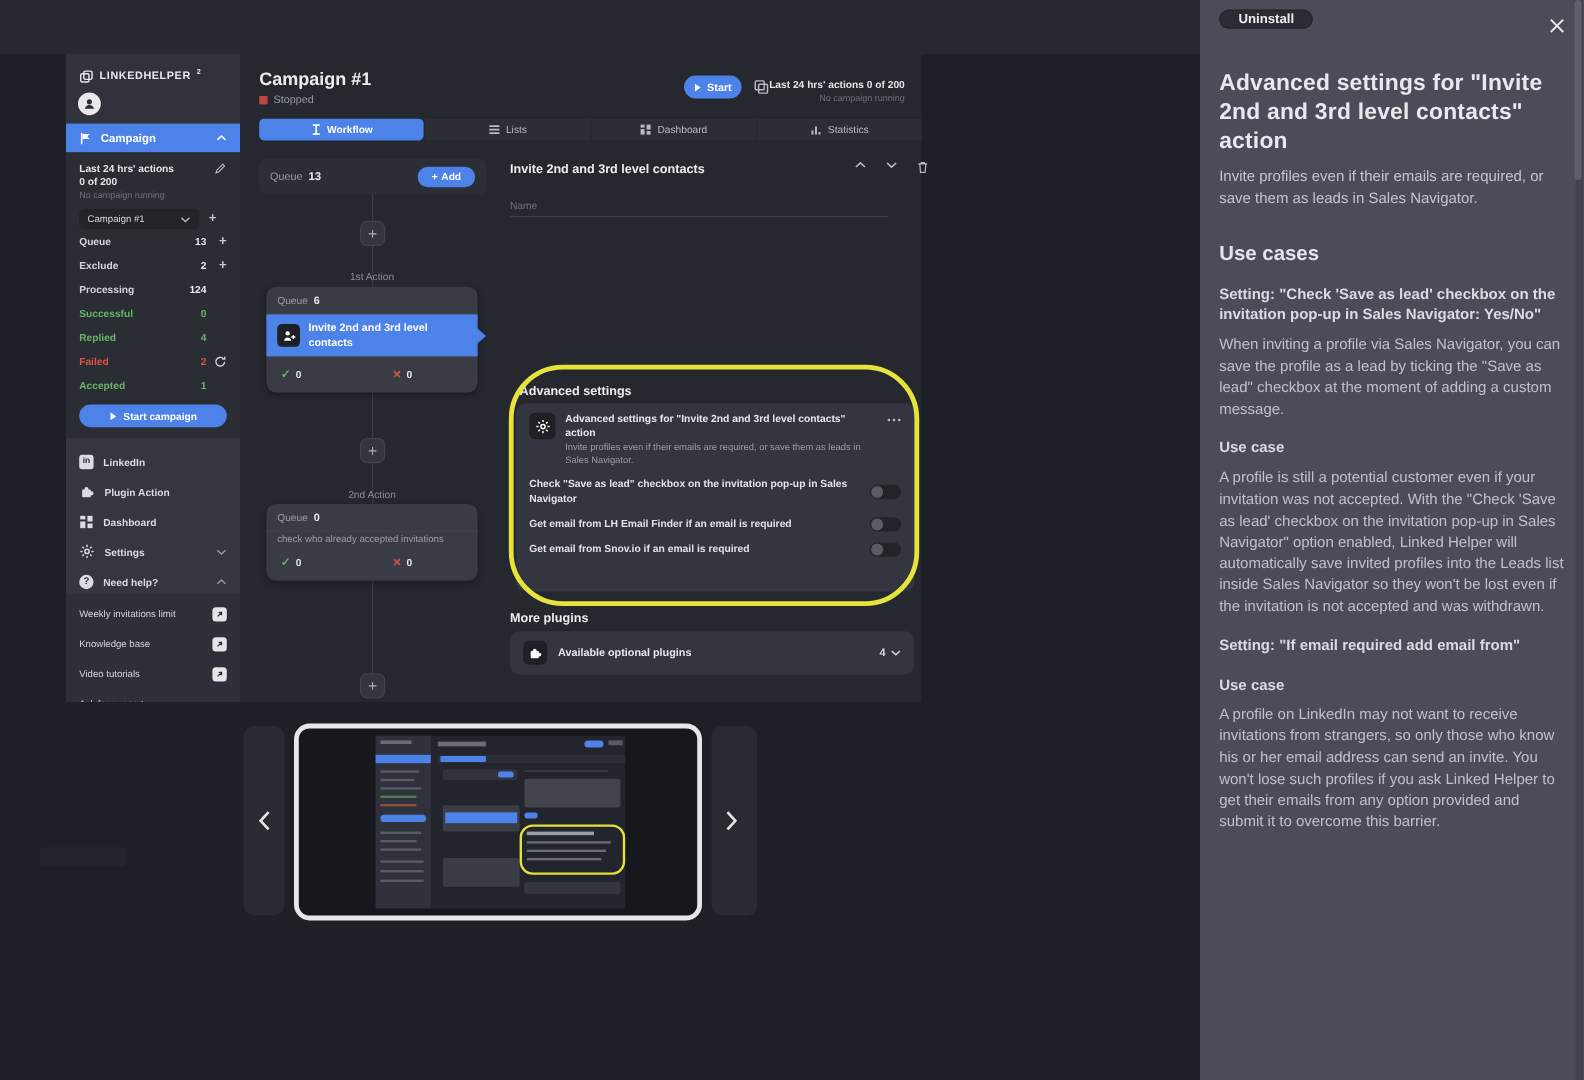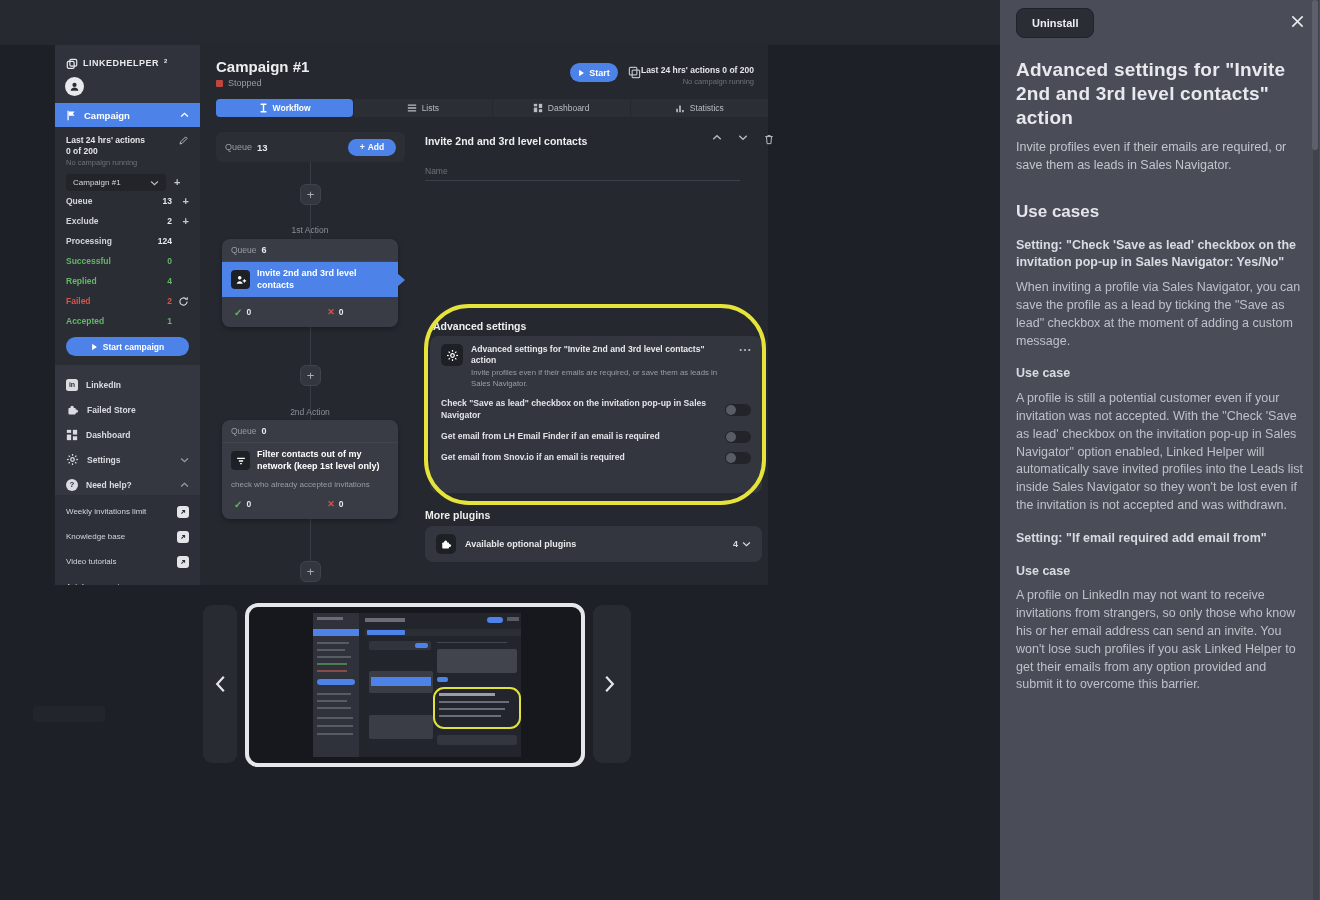--- a/index.html
+++ b/index.html
@@ -133,21 +133,21 @@
   
   .car-side { top:605px; width:34px; height:158px; background:#282b32; border-radius:9px; }
   .car-nav { top:664px; width:22px; height:40px; display:flex; align-items:center; justify-content:center;
              color:#e4e5e9; cursor:pointer; z-index:6; }
   .thumb { left:245px; top:603px; width:340px; height:164px; background:#16181d; border:4px solid #e5e7ea;
            border-radius:13px; overflow:hidden; cursor:pointer; }
   .thumb .t-abs { position:absolute; }
 
   
   .doc { left:1000px; top:0; width:320px; height:900px; background:#4a4d57; }
-  .uninstall { position:absolute; left:16px; top:8px; height:30px; padding:0 15px; background:#2a2d34;
+  .uninstall { position:absolute; left:16px; top:8px; height:16px; padding:0 15px; background:#2a2d34;
                border:1px solid #1f2228; border-radius:8px; color:#eceef2; font-size:11px; font-weight:bold;
                cursor:pointer; font-family:inherit; }
   .doc-close { position:absolute; right:15px; top:14px; cursor:pointer; }
   .doc-body { position:absolute; left:16px; top:58px; width:290px; }
   .doc-body h1 { font-size:19px; font-weight:bold; color:#e7e9ee; line-height:1.27; letter-spacing:.2px; }
   .doc-intro { font-size:12.5px; color:#c3c5cd; line-height:1.42; margin-top:9px; }
   .doc-body h2 { font-size:17px; font-weight:bold; color:#e3e5ea; margin-top:27px; }
   .sec-h { font-size:12.5px; font-weight:bold; color:#d9dbe2; line-height:1.4; margin-top:15px; }
   .sec-b { font-size:12.5px; color:#bfc1c9; line-height:1.43; margin-top:7px; }
   .doc-scroll { position:absolute; right:1px; top:0; width:6px; height:900px; background:rgba(0,0,0,.12); }
@@ -282,21 +282,21 @@
         <span>LinkedIn</span>
       </div>
       <div class="nrow">
         <span>
           <svg width="13" height="13" viewBox="0 0 16 16">
               <rect x="3" y="6" width="9" height="8" rx="1" fill="#dadce1"></rect>
               <circle cx="7.5" cy="5.5" r="2.1" fill="#dadce1"></circle>
               <circle cx="12.6" cy="10" r="2.1" fill="#dadce1"></circle>
             </svg>
         </span>
-        <span>Failed Store</span>
+        <span>Plugin Action</span>
       </div>
       <div class="nrow">
         <span>
           <svg width="12" height="12" viewBox="0 0 14 14">
               <rect x="1" y="1" width="5" height="3.5" fill="#dadce1"></rect>
               <rect x="8" y="1" width="5" height="5.5" fill="#dadce1"></rect>
               <rect x="1" y="6.5" width="5" height="6.5" fill="#dadce1"></rect>
               <rect x="8" y="8.5" width="5" height="4.5" fill="#dadce1"></rect>
             </svg>
         </span>
@@ -465,28 +465,20 @@
       </div>
     </div>
 
     <div class="wf-plus" style="top:320px;">+</div>
     <div class="wf-label" style="top:362px;">2nd Action</div>
 
     <div class="node" style="top:375px;">
       <div class="node-head">
         <span class="ql">Queue</span>
         <span class="qv">0</span>
-      </div>
-      <div class="node-main">
-        <span class="node-ic">
-          <svg width="12" height="12" viewBox="0 0 14 14">
-              <path d="M2.5 4h9M4.5 7h5M6 10h2" stroke="#fff" stroke-width="1.5"></path>
-            </svg>
-        </span>
-        <span class="node-t">Filter contacts out of my network (keep 1st level only)</span>
       </div>
       <div class="node-note">check who already accepted invitations</div>
       <div class="node-foot">
         <span class="ck">✓</span>
         <span class="n">0</span>
         <span class="ko">✕</span>
         <span class="n">0</span>
       </div>
     </div>
 

